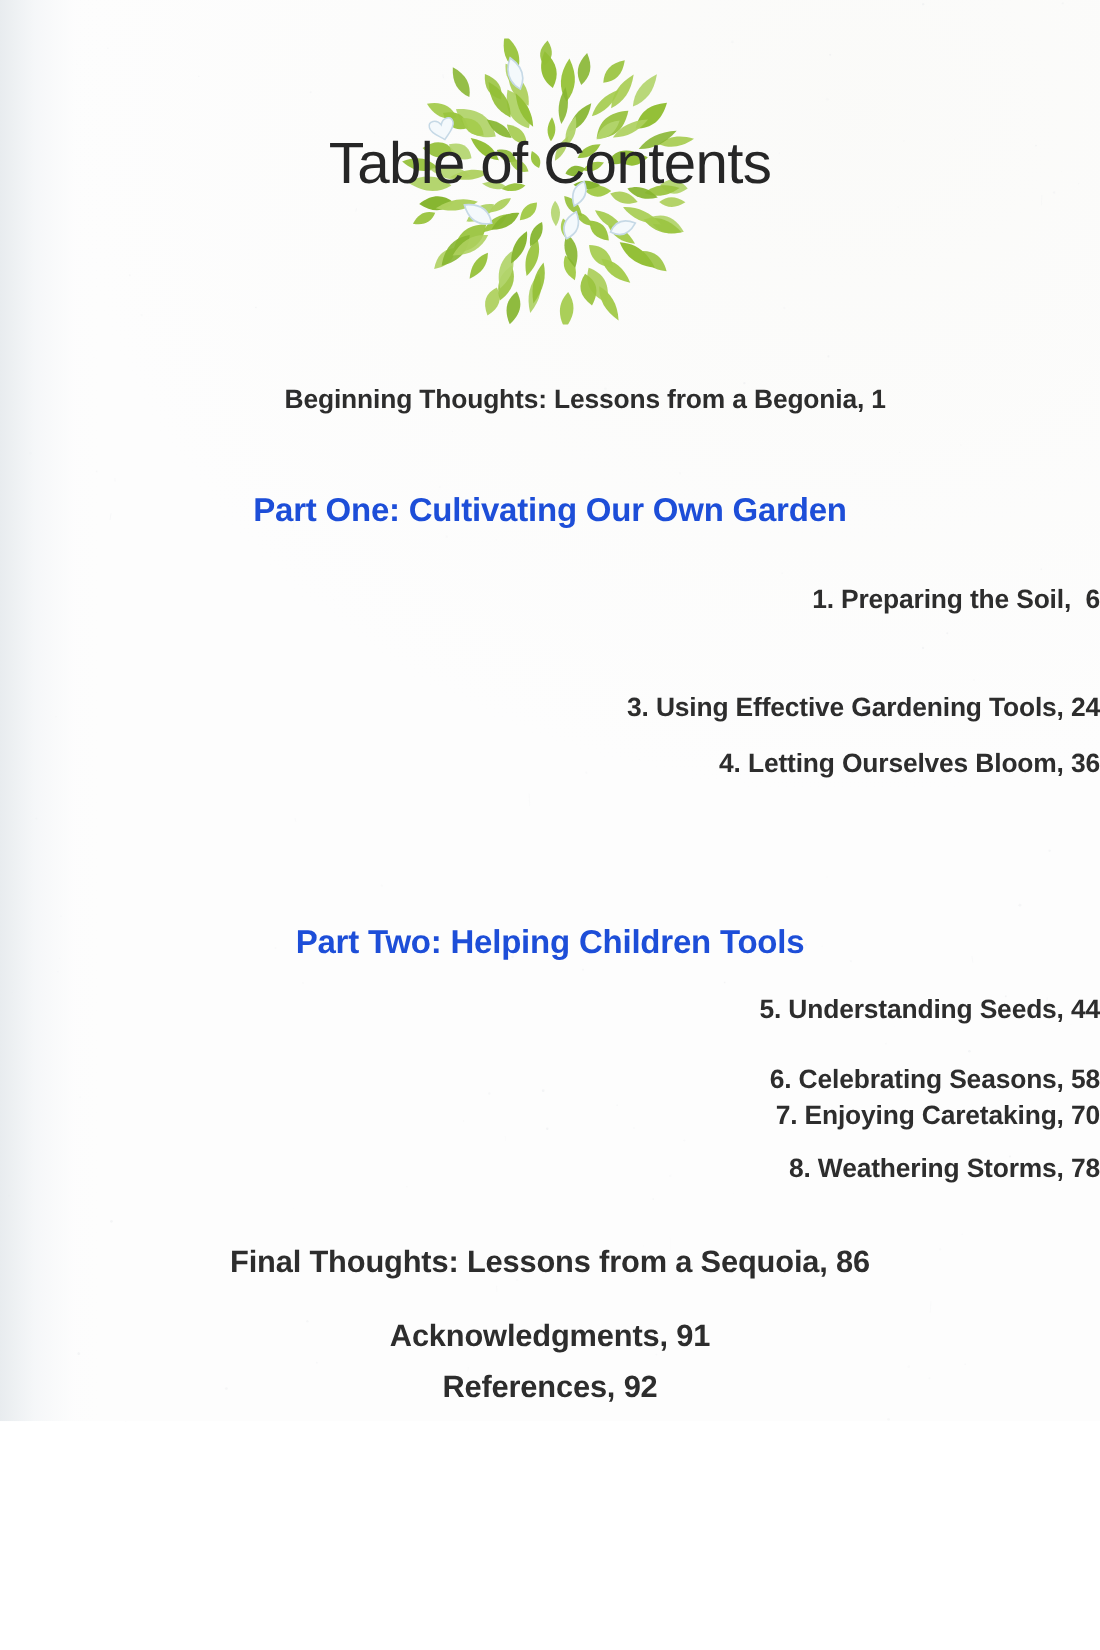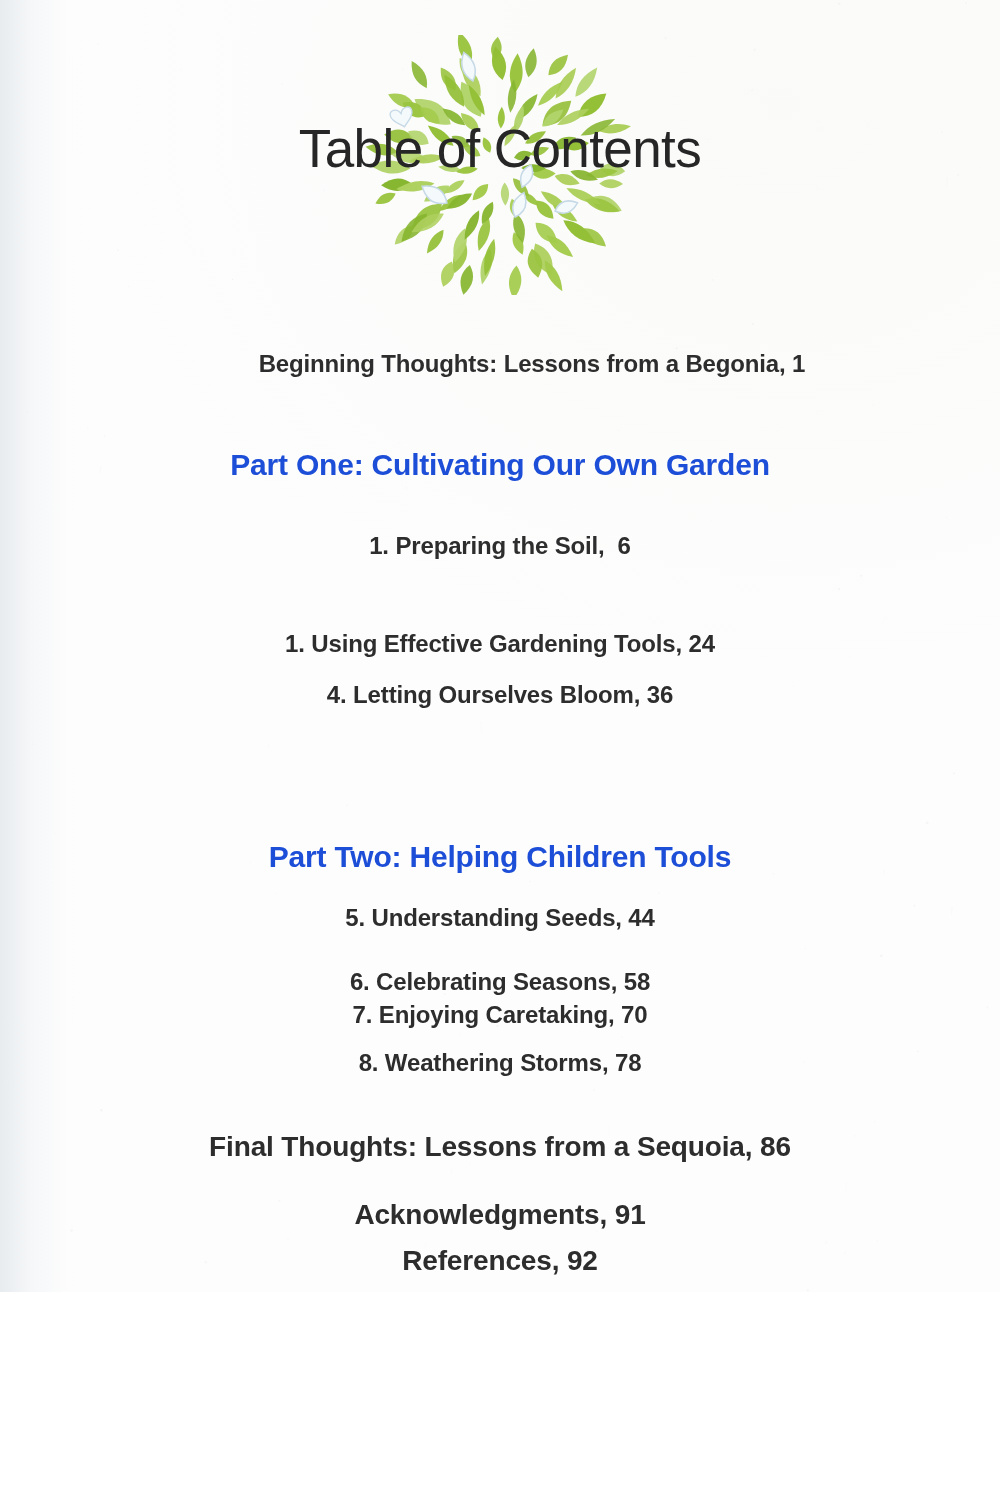--- a/index.html
+++ b/index.html
@@ -98,20 +98,21 @@
     font-size: 30px;
     font-weight: 700;
     letter-spacing: -0.2px;
     color: #1d4ed8;
   }
   .chapter-entry {
     font-size: 24px;
     font-weight: 700;
     letter-spacing: -0.15px;
     color: #2d2d2d;
+    text-align: right;
   }
   .back-entry {
     font-size: 28px;
     font-weight: 700;
     letter-spacing: -0.15px;
     color: #2d2d2d;
   }
 </style>
 </head>
 <body>
@@ -377,21 +378,21 @@
         <path d="M0,5 C-3,-2 -12,-2 -12,5 C-12,11 -5,15 0,20 C5,15 12,11 12,5 C12,-2 3,-2 0,5 Z" fill="#f4f9fc" stroke="#c6d9e6" stroke-width="1.5" transform="translate(45,74) rotate(-14) scale(0.92)"></path>
       </svg>
     <div class="toc-title">Table of Contents</div>
   </div>
 
   <div class="entry front-entry" style="top:350px">Beginning Thoughts: Lessons from a Begonia, 1</div>
 
   <div class="entry part-heading" style="top:448px">Part One: Cultivating Our Own Garden</div>
 
   <div class="entry chapter-entry" style="top:532px">1. Preparing the Soil,  6</div>
-  <div class="entry chapter-entry" style="top:630px">1. Using Effective Gardening Tools, 24</div>
+  <div class="entry chapter-entry" style="top:630px">3. Using Effective Gardening Tools, 24</div>
   <div class="entry chapter-entry" style="top:681px">4. Letting Ourselves Bloom, 36</div>
 
   <div class="entry part-heading" style="top:840px">Part Two: Helping Children Tools</div>
 
   <div class="entry chapter-entry" style="top:904px">5. Understanding Seeds, 44</div>
   <div class="entry chapter-entry" style="top:968px">6. Celebrating Seasons, 58</div>
   <div class="entry chapter-entry" style="top:1001px">7. Enjoying Caretaking, 70</div>
   <div class="entry chapter-entry" style="top:1049px">8. Weathering Storms, 78</div>
 
   <div class="entry back-entry" style="top:1131px">Final Thoughts: Lessons from a Sequoia, 86</div>

